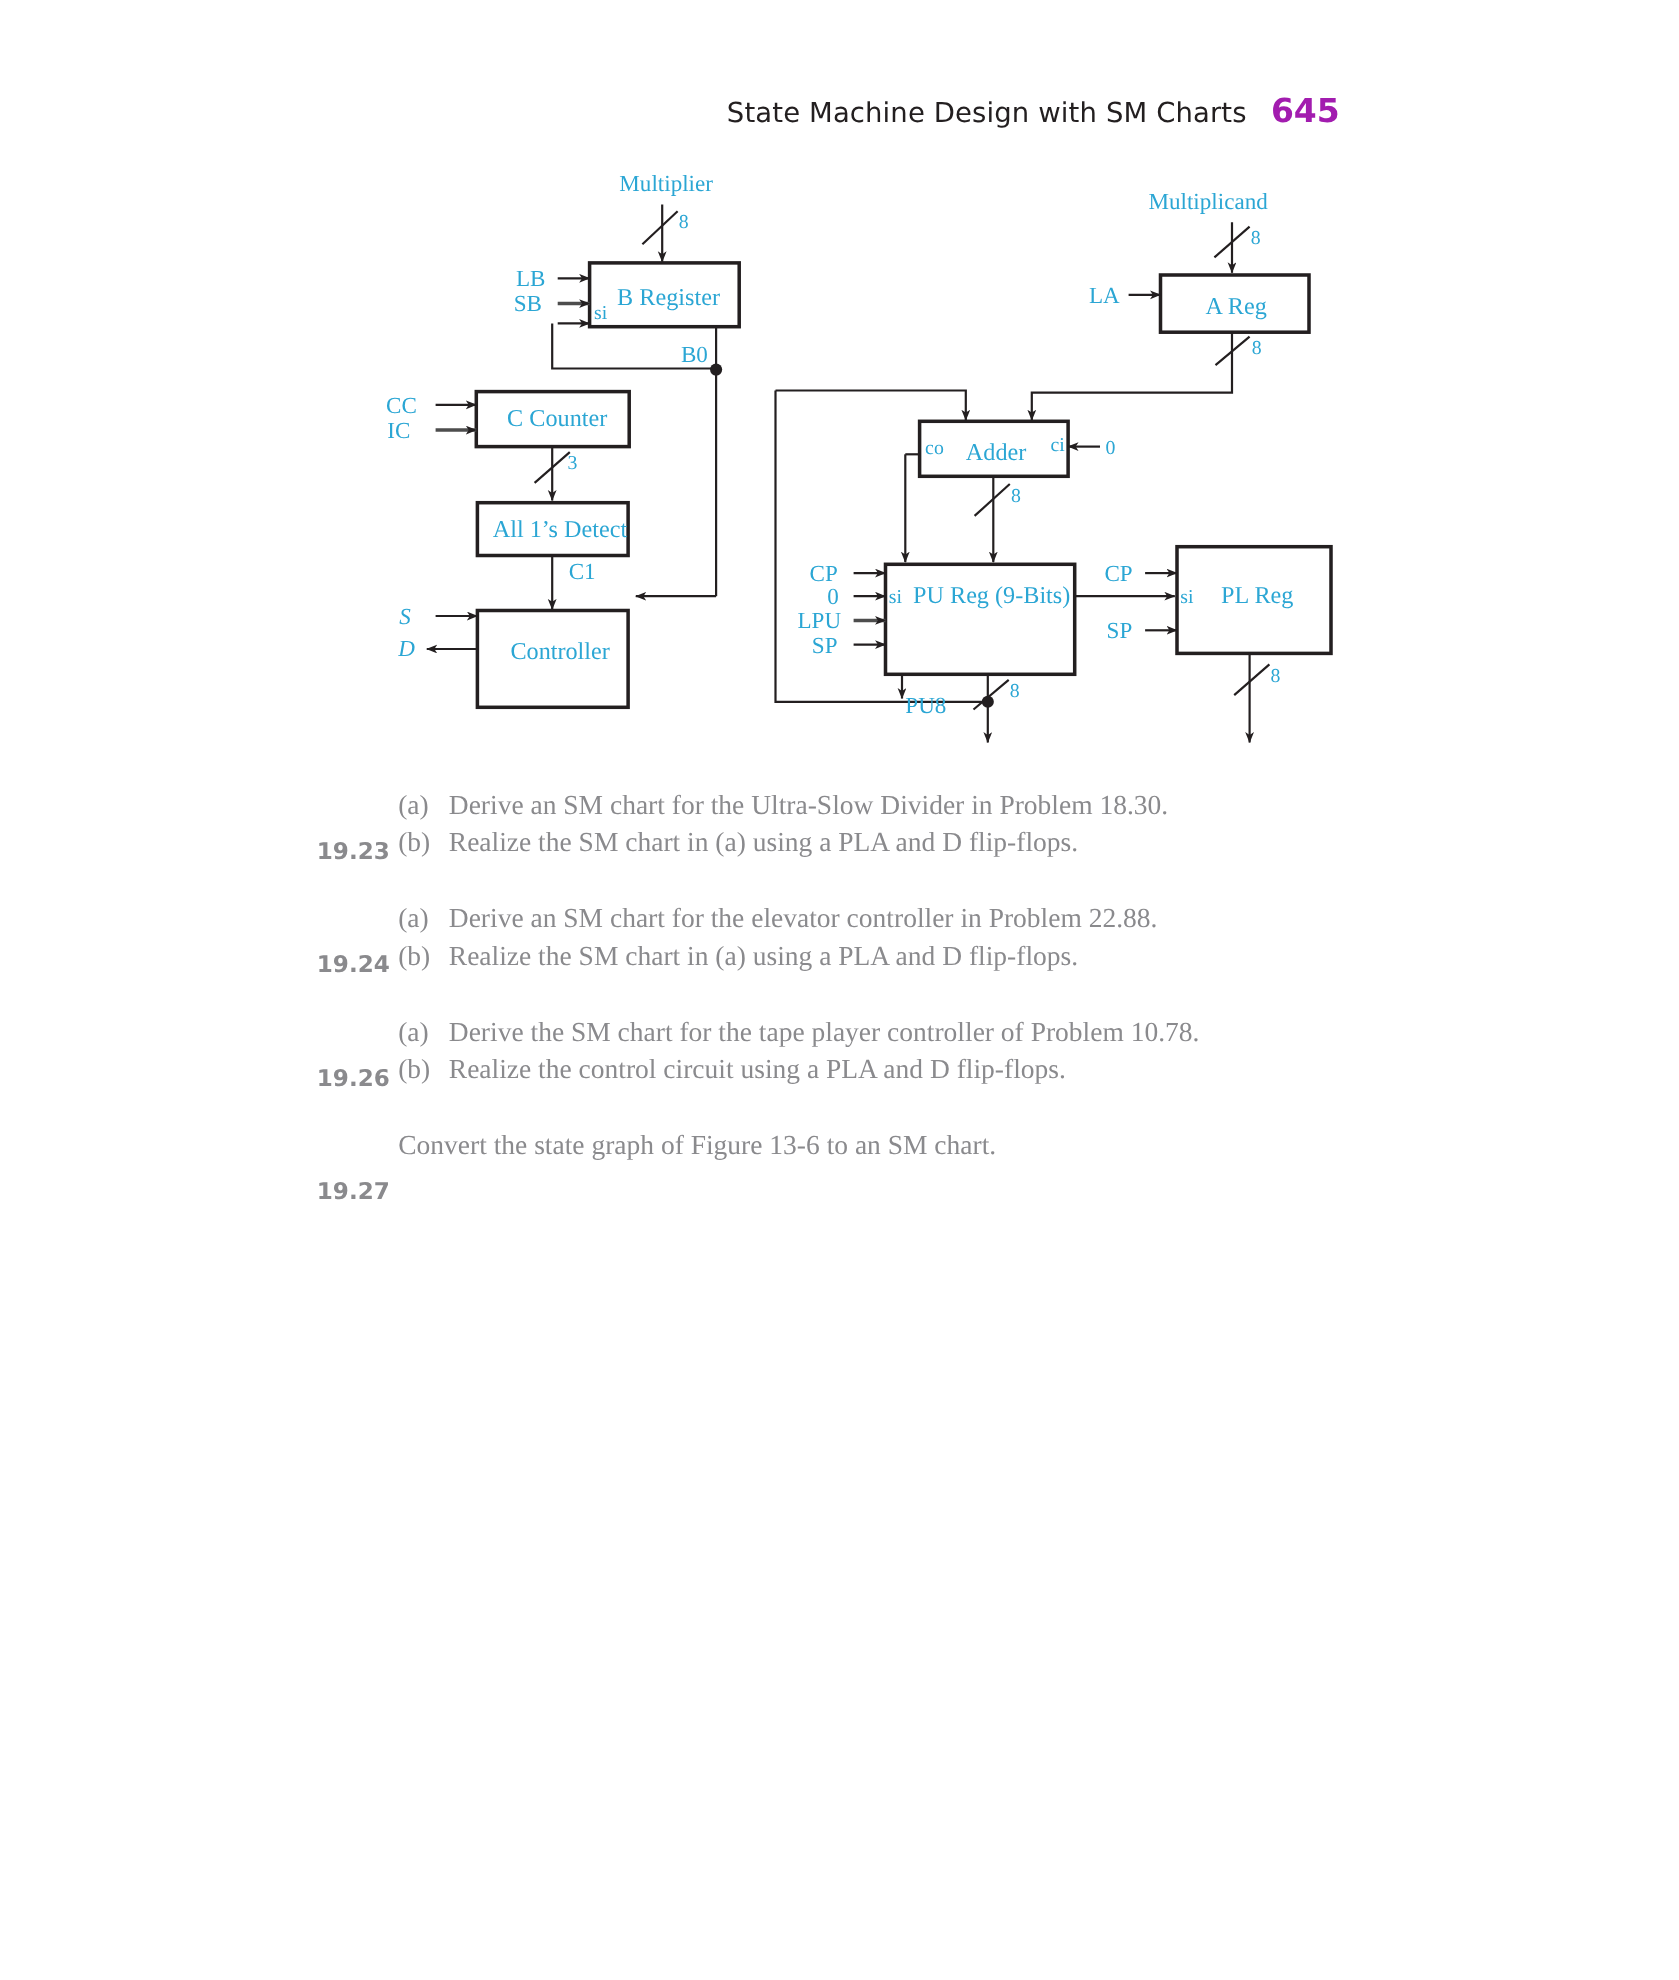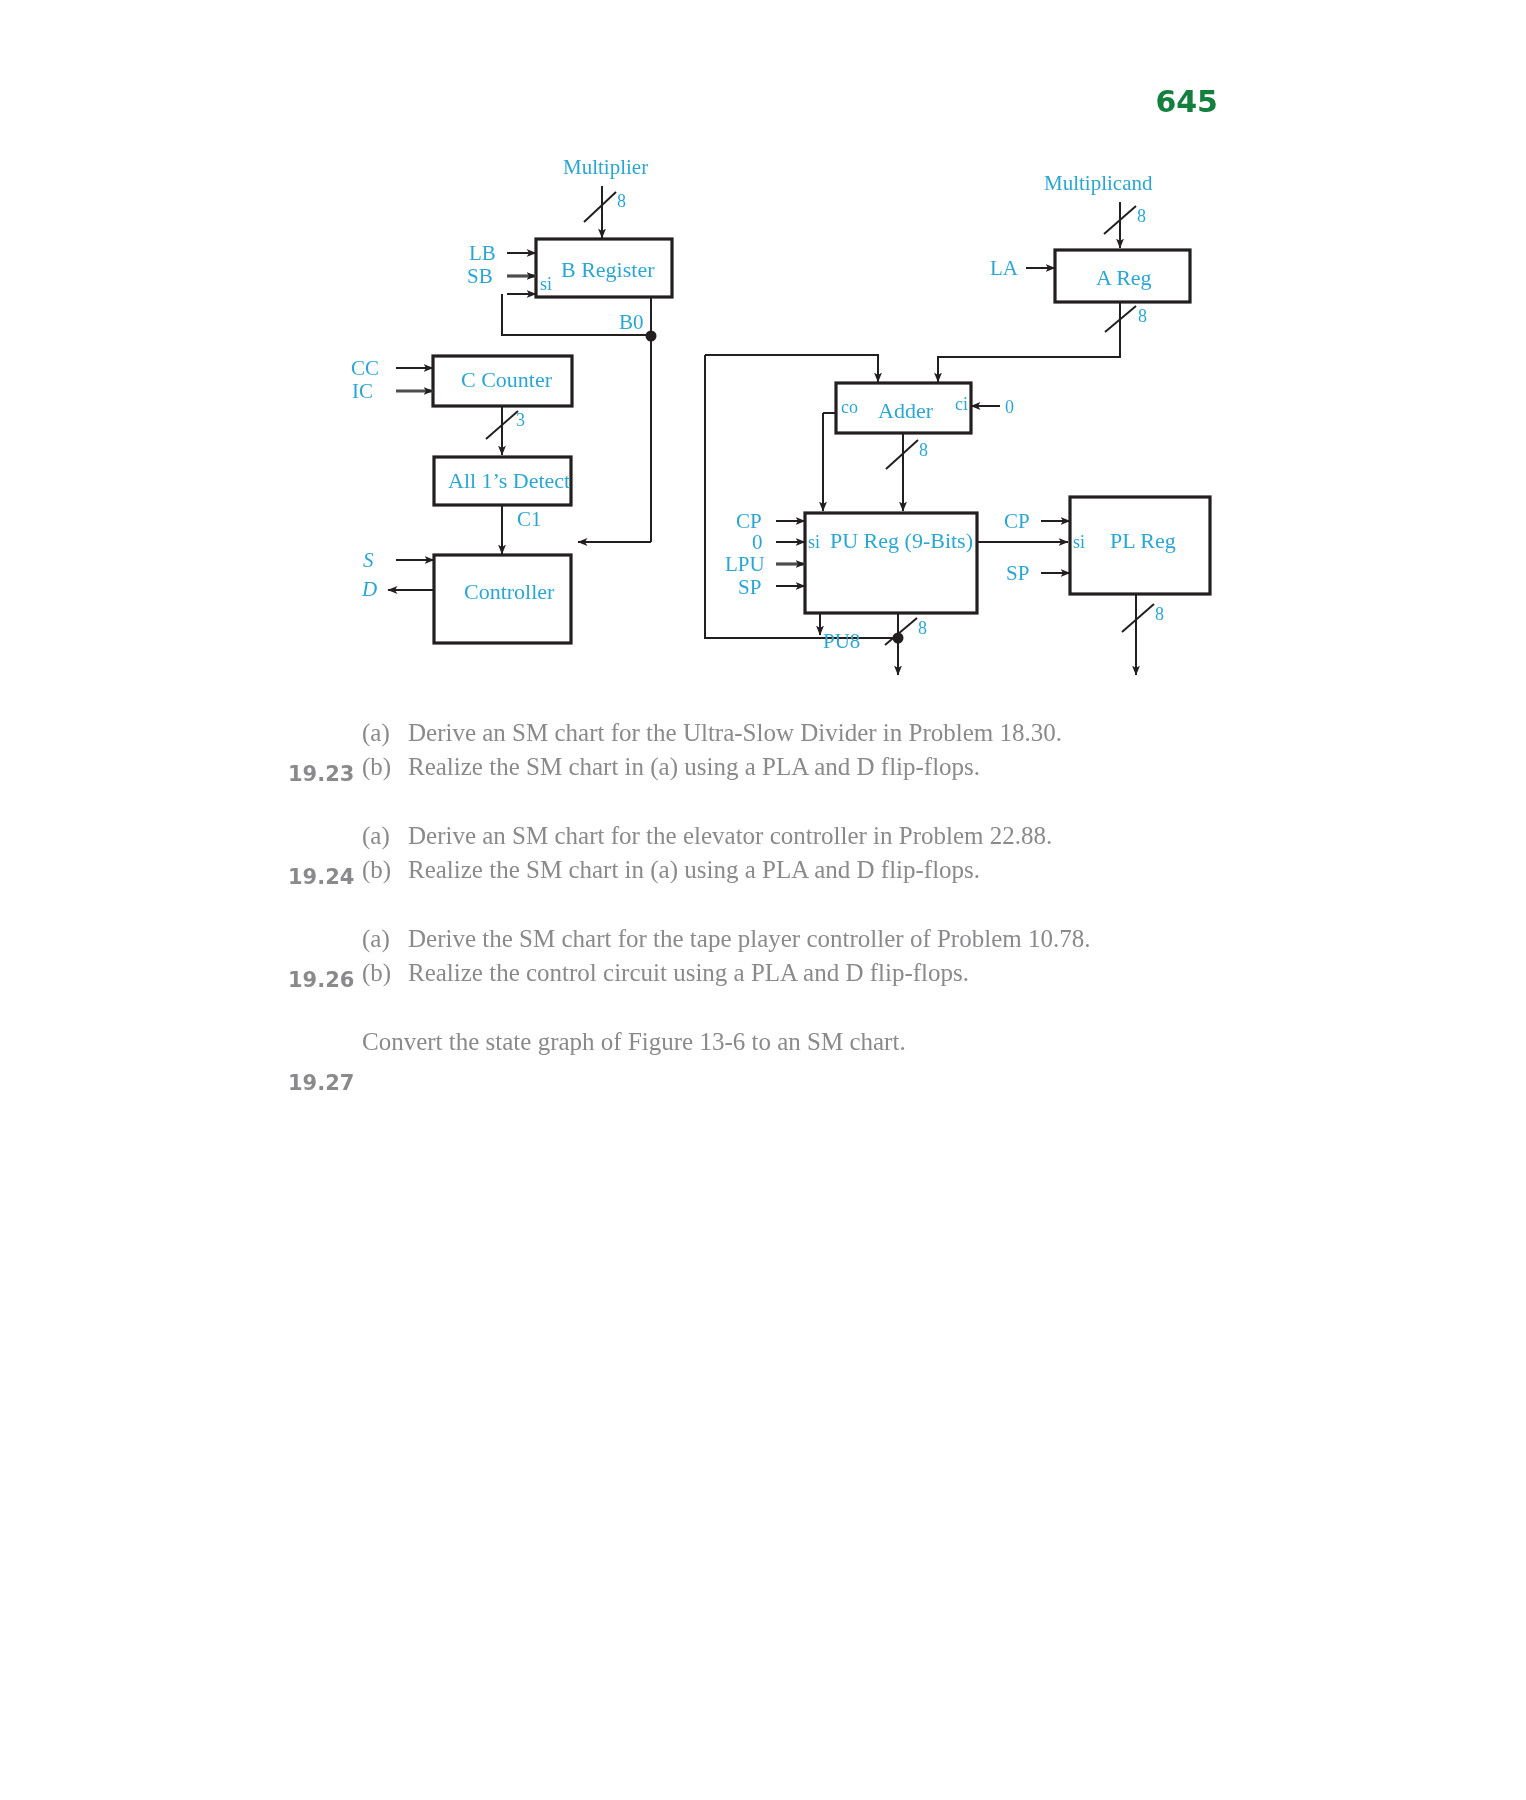--- a/index.html
+++ b/index.html
@@ -29,21 +29,21 @@
   .page-header .hdr-title {
     font-family: "DejaVu Sans", sans-serif;
     font-size: 25px;
     letter-spacing: .1px;
     color: #231f20;
   }
   .page-header .hdr-pageno {
     font-family: "DejaVu Sans", sans-serif;
     font-size: 30px;
     font-weight: bold;
-    color: #15803d;
+    color: #a21caf;
   }
 
   
   #figure {
     position: absolute;
     left: 0;
     top: 130px;
     width: 1362px;
     height: 570px;
   }
@@ -98,20 +98,21 @@
   .prob-tag {
     width: 46px;
     flex: none;
   }
   .prob-text { flex: 1; }
 </style>
 </head>
 <body>
 
 <div class="page-header">
+  <span class="hdr-title">State Machine Design with SM Charts</span>
   <span class="hdr-pageno">645</span>
 </div>
 
 <div id="figure">
 <svg width="1526" height="570" viewBox="0 0 1526 570" xmlns="http://www.w3.org/2000/svg">
   <defs>
     <marker id="arw" markerWidth="11" markerHeight="11" refX="9.5" refY="4" orient="auto" markerUnits="userSpaceOnUse">
       <path d="M0,0 L10,4 L0,8 L2.6,4 Z" fill="#231f20"></path>
     </marker>
   </defs>

